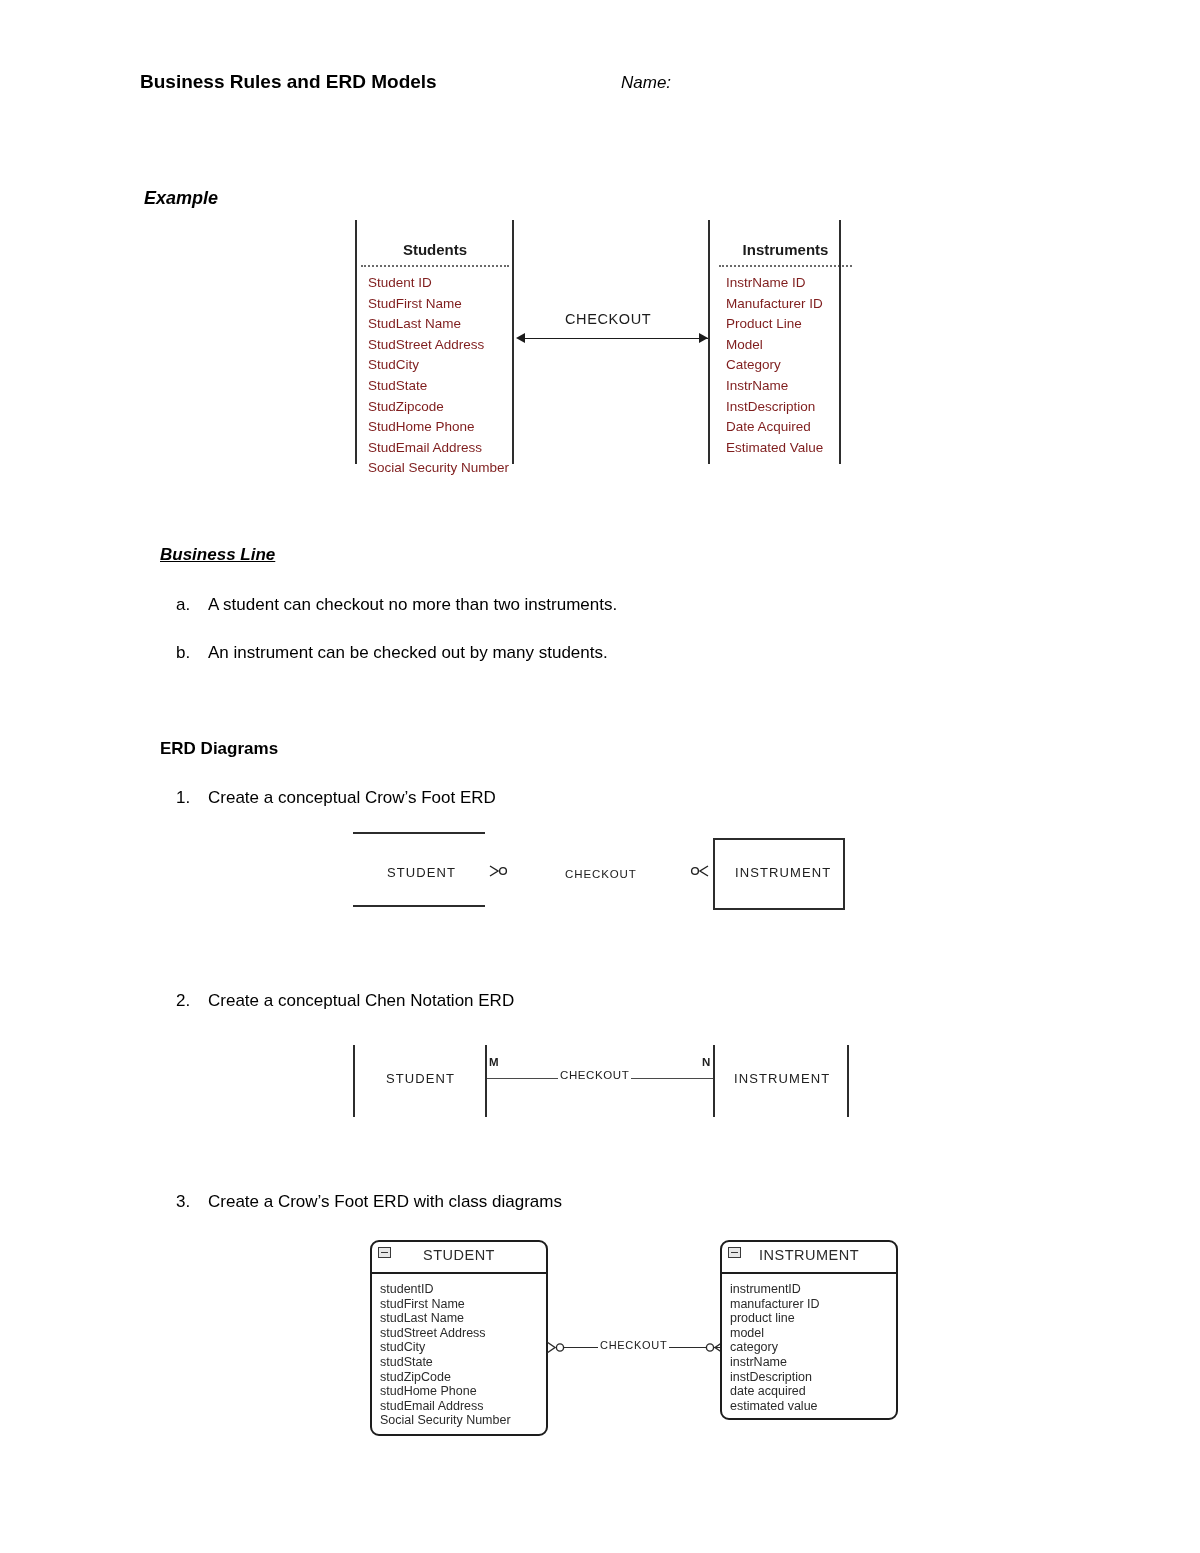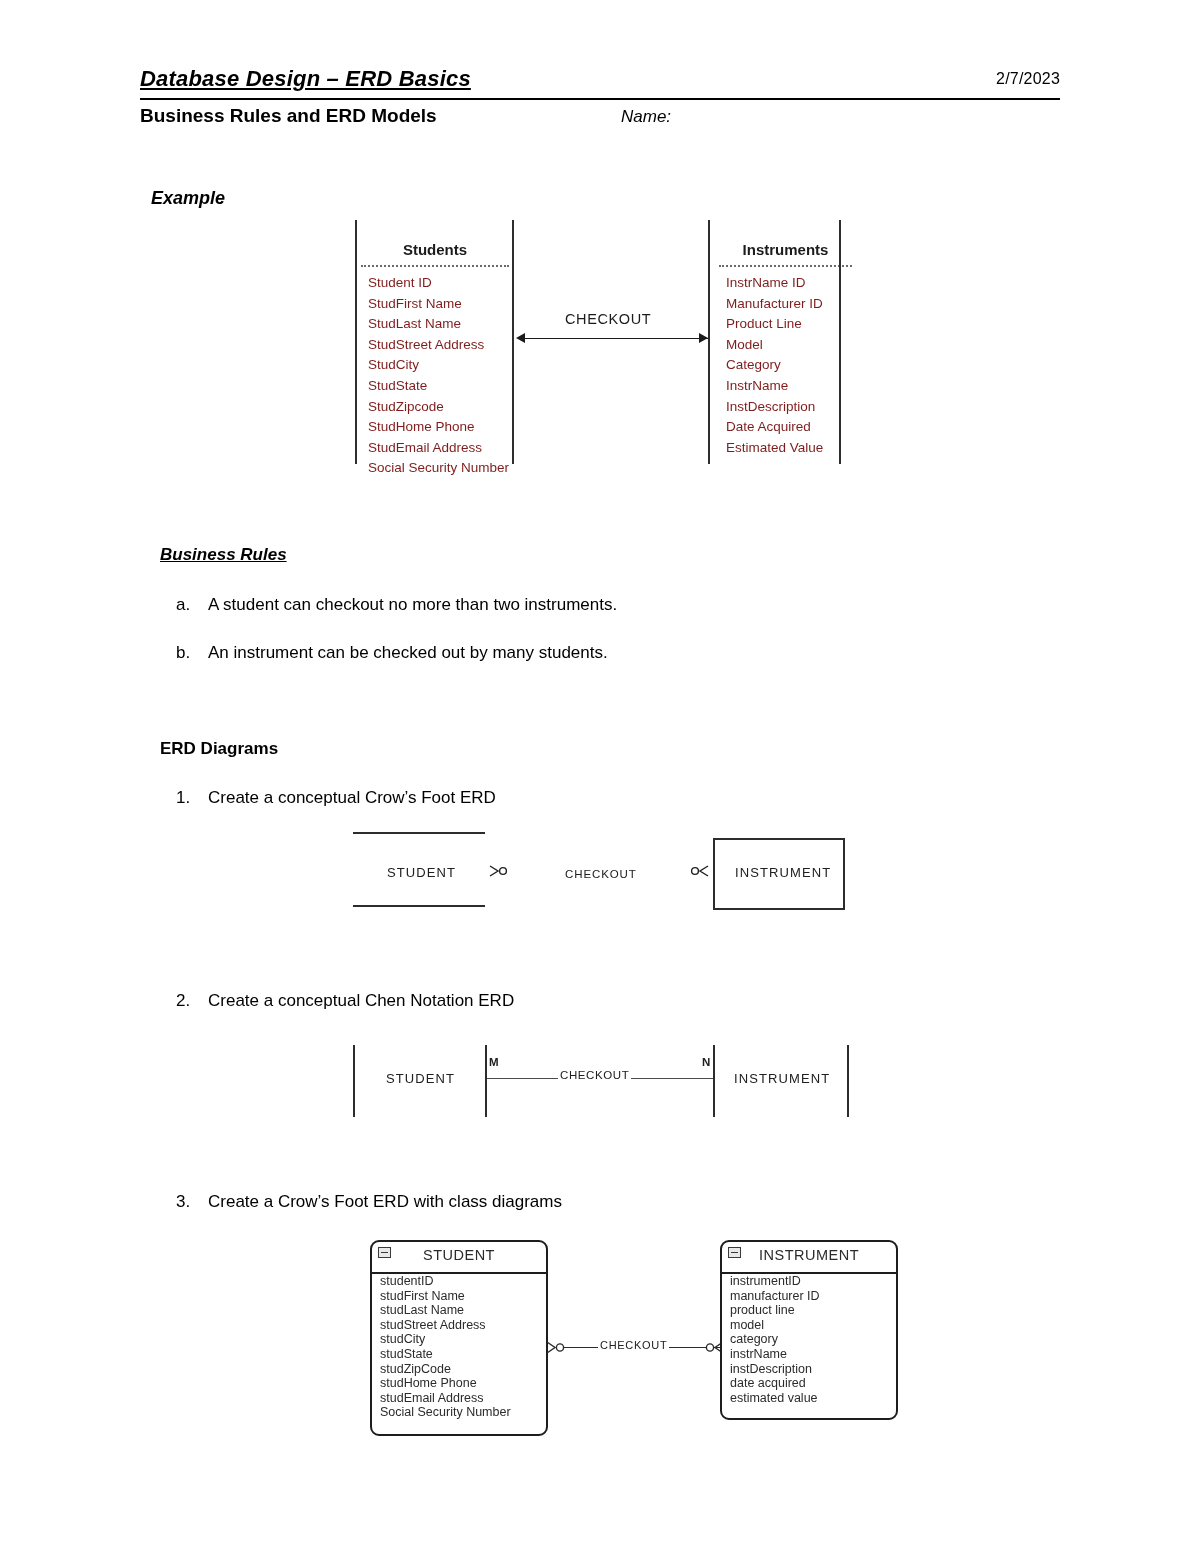--- a/index.html
+++ b/index.html
@@ -84,21 +84,21 @@
     font-weight: bold;
     font-style: italic;
     padding-left: 9px;
     box-sizing: border-box;
     white-space: nowrap;
   }
 
   
   .label-example {
     position: absolute;
-    left: 151px;
+    left: 144px;
     top: 188px;
     font-size: 18px;
     font-weight: bold;
     font-style: italic;
   }
   .label-business-rules {
     position: absolute;
     left: 160px;
     top: 545px;
     font-size: 17px;
@@ -294,21 +294,21 @@
   .cls-name {
     position: absolute;
     left: 0; right: 0;
     top: 5px;
     text-align: center;
     font-size: 14.5px;
     color: #2a2a2a;
     letter-spacing: 0.5px;
   }
   .cls-attrs {
-    padding: 0 0 4px 8px;
+    padding: 8px 0 4px 8px;
   }
   .cls-attr {
     font-size: 12.5px;
     line-height: 14.6px;
     color: #2b2b2b;
     white-space: nowrap;
   }
   .d3-conn {
     position: absolute;
     height: 0;
@@ -323,24 +323,20 @@
     padding: 0 2px;
     white-space: nowrap;
   }
 </style>
 </head>
 <body>
 
 <div id="page">
 
   <div class="doc-header">
-    <div class="header-row1">
-      <div class="doc-title">Database Design – ERD Basics</div>
-      <div class="doc-date">2/7/2023</div>
-    </div>
     <div class="header-row2">
       <div class="doc-subtitle">Business Rules and ERD Models</div>
       <div class="name-label">Name:</div>
     </div>
   </div>
 
   <div class="label-example">Example</div>
 
   <div class="example-diagram">
 
@@ -380,21 +376,21 @@
         <div class="ex-attr">InstrName</div>
         <div class="ex-attr">InstDescription</div>
         <div class="ex-attr">Date Acquired</div>
         <div class="ex-attr">Estimated Value</div>
       </div>
     </div>
     <div class="ex-vline" style="left:353px;"></div>
     <div class="ex-vline" style="left:484px;"></div>
   </div>
 
-  <div class="label-business-rules">Business Rules</div>
+  <div class="label-business-rules">Business Line</div>
 
   <div>
     <div class="rule-marker" style="left:176px; top:595px;">a.</div>
     <div class="rule-item" style="left:208px; top:595px;">A student can checkout no more than two instruments.</div>
     <div class="rule-marker" style="left:176px; top:643px;">b.</div>
     <div class="rule-item" style="left:208px; top:643px;">An instrument can be checked out by many students.</div>
   </div>
 
   <div class="label-erd-diagrams">ERD Diagrams</div>
 

